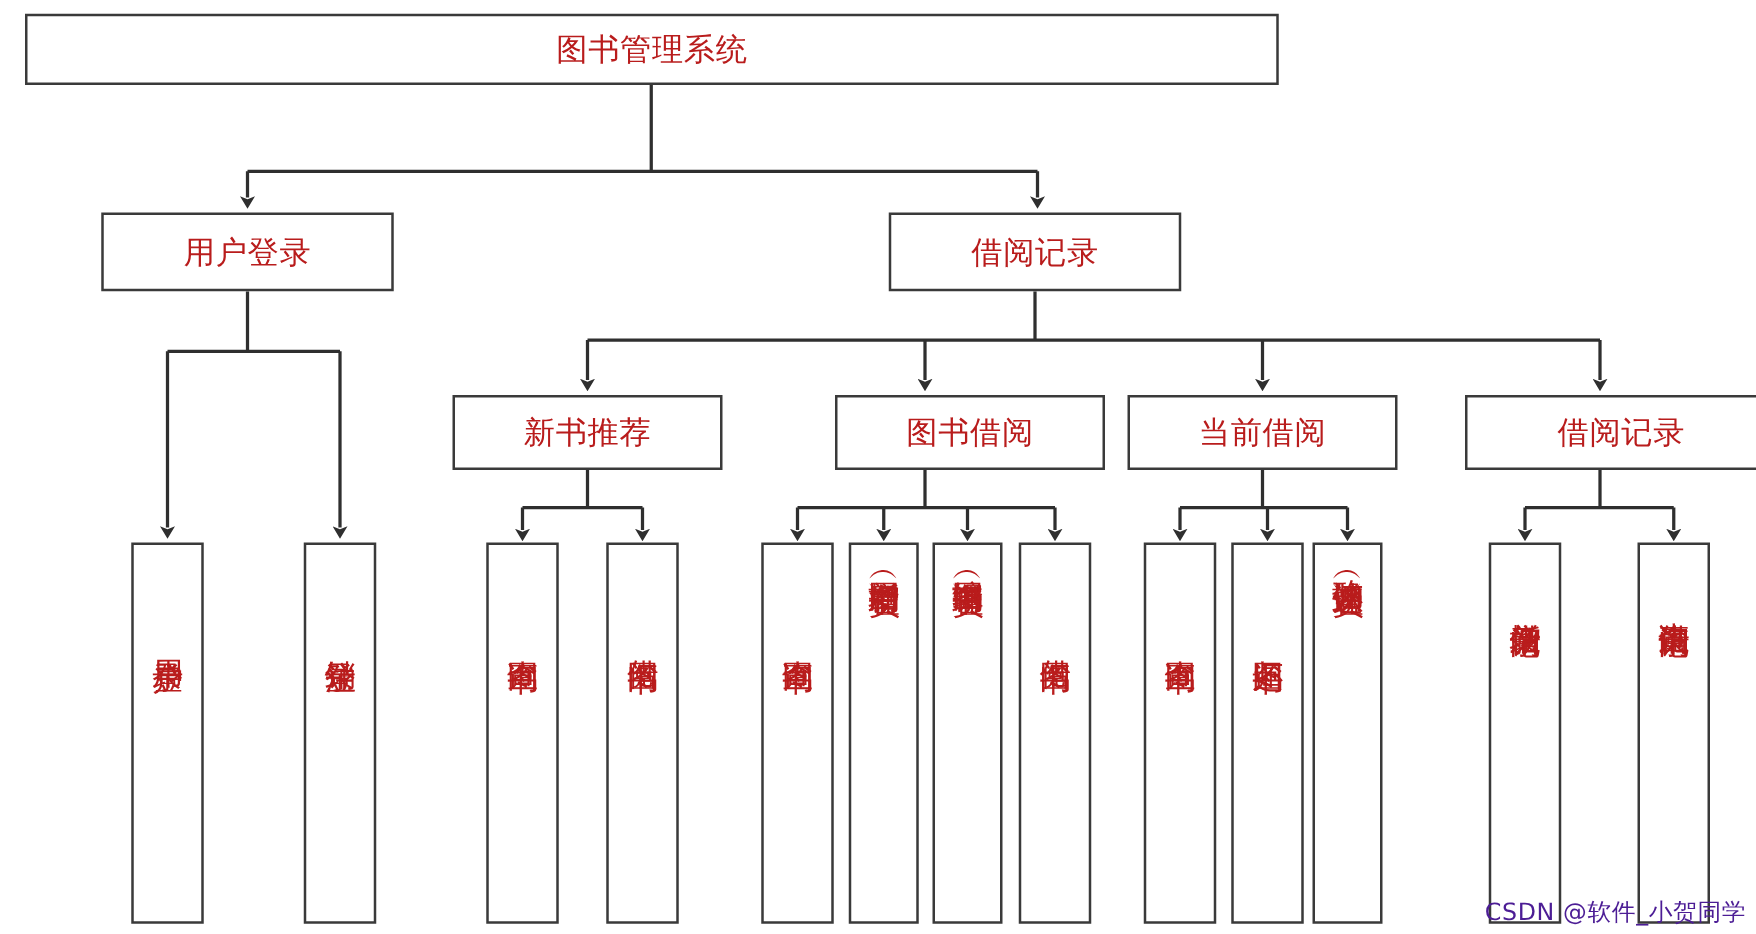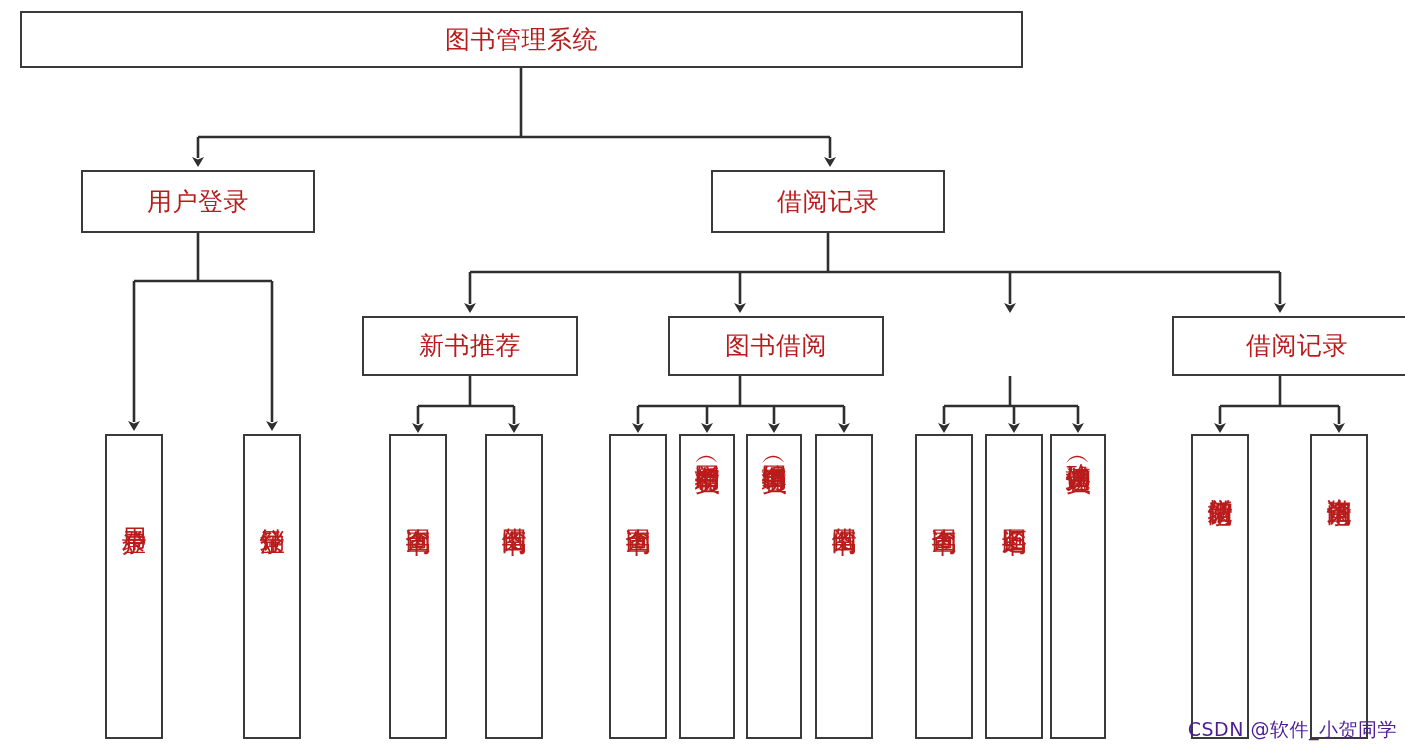--- a/index.html
+++ b/index.html
@@ -129,20 +129,23 @@
   <div class="node node-h" style="left:711px; top:170px; width:234px; height:63px;">
     <span>借阅记录</span>
   </div>
 
   <div class="node node-h" style="left:362px; top:316px; width:216px; height:60px;">
     <span>新书推荐</span>
   </div>
   <div class="node node-h" style="left:632px; top:316px; width:216px; height:60px;margin-left:36px;">
     <span>图书借阅</span>
   </div>
+  <div class="node node-h" style="left:902px; top:316px; width:216px; height:60px;">
+    <span>当前借阅</span>
+  </div>
   <div class="node node-h" style="left:1172px; top:316px; width:250px; height:60px;">
     <span>借阅记录</span>
   </div>
 
   <div class="node node-v" style="left:105px; top:434px; width:58px; height:305px; padding-top:72px;">
     <span class="vtext">用户登录</span>
   </div>
   <div class="node node-v" style="left:243px; top:434px; width:58px; height:305px; padding-top:72px;">
     <span class="vtext">注销登录</span>
   </div>

